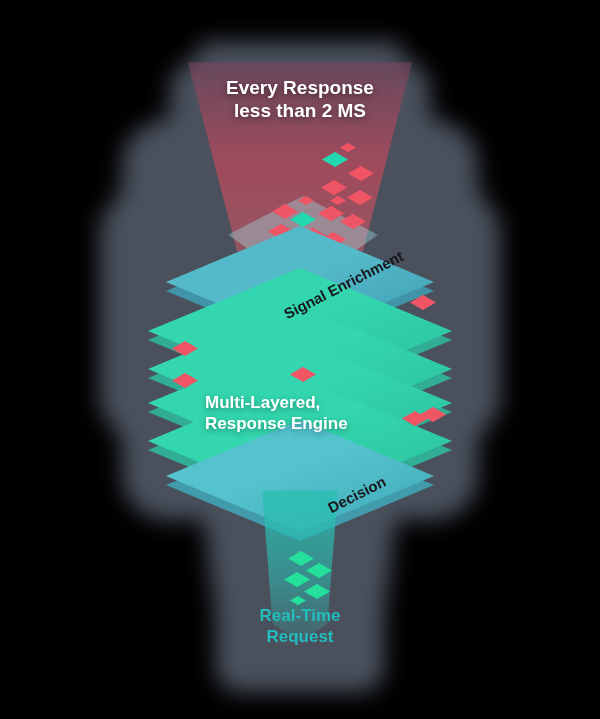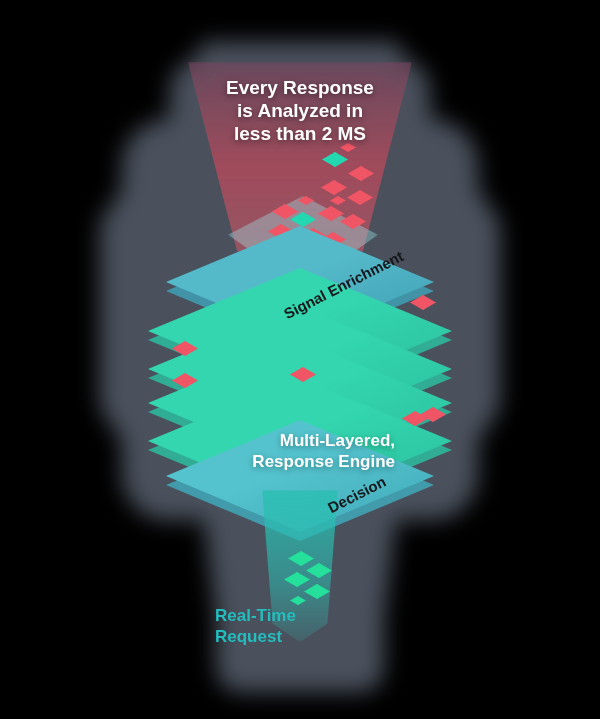--- a/index.html
+++ b/index.html
@@ -54,23 +54,23 @@
   .marker{position:absolute;width:26px;height:15px;
      background:#ef5565;
      clip-path:polygon(50% 0%,100% 50%,50% 100%,0% 50%);
      box-shadow:0 0 13px 6px rgba(239,85,101,.55);}
   .marker.sm{width:16px;height:9px;}
 
   
   .tx{position:absolute;font-weight:bold;line-height:1.22;}
   .tx.head{left:190px;top:76px;width:220px;text-align:center;color:#fff;font-size:19px;
      text-shadow:0 2px 6px rgba(0,0,0,.45);}
-  .tx.mid{left:205px;top:393px;width:190px;text-align:right;color:#fff;font-size:17px;
-     text-shadow:0 2px 6px rgba(0,0,0,.35);margin-top:38px;}
-  .tx.bottom{left:215px;top:606px;width:170px;color:#23bdbd;font-size:17px;}
+  .tx.mid{left:205px;top:393px;width:190px;text-align:left;color:#fff;font-size:17px;
+     text-shadow:0 2px 6px rgba(0,0,0,.35);}
+  .tx.bottom{left:215px;top:606px;width:170px;text-align:center;color:#23bdbd;font-size:17px;}
   .tx.iso{color:#17181c;font-size:15px;white-space:nowrap;transform-origin:left top;}
   .tx.iso.sig{left:281px;top:307px;transform:rotate(-27deg);}
   .tx.iso.dec{left:325px;top:501px;transform:rotate(-27deg);}
 </style>
 </head>
 <body>
 
 <div id="stage">
 
   <div class="halo-wrap">
@@ -149,21 +149,20 @@
         <div class="marker" style="left: 284px; top: 572px; background: rgb(36, 224, 154); box-shadow: rgba(36, 224, 154, 0.55) 0px 0px 13px 6px;"></div>
         <div class="marker" style="left: 304px; top: 584px; background: rgb(36, 224, 154); box-shadow: rgba(36, 224, 154, 0.55) 0px 0px 13px 6px;"></div>
         <div class="marker sm" style="left: 290px; top: 596px; background: rgb(36, 224, 154); box-shadow: rgba(36, 224, 154, 0.55) 0px 0px 13px 6px;"></div>
       </div>
 
     <div class="tx iso sig">Signal Enrichment</div>
     <div class="tx iso dec">Decision</div>
 
     <div class="tx head">
       <div>Every Response</div>
-      <div>is Analyzed in</div>
       <div>less than 2 MS</div>
     </div>
 
     <div class="tx mid">
       <div>Multi-Layered,</div>
       <div>Response Engine</div>
     </div>
 
     <div class="tx bottom">
       <div>Real-Time</div>

